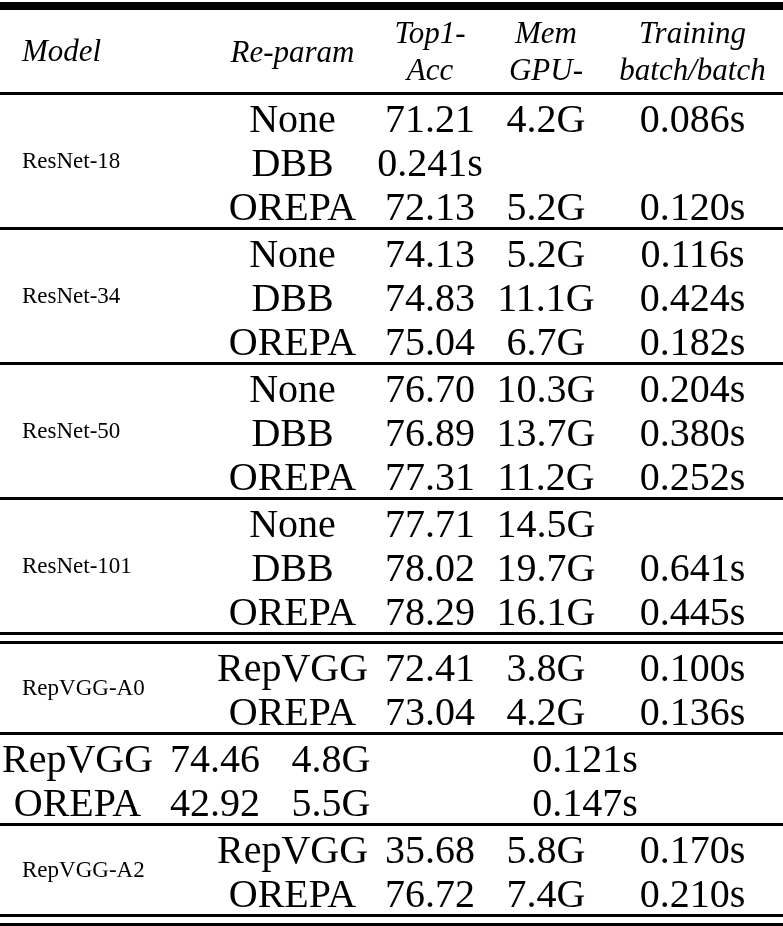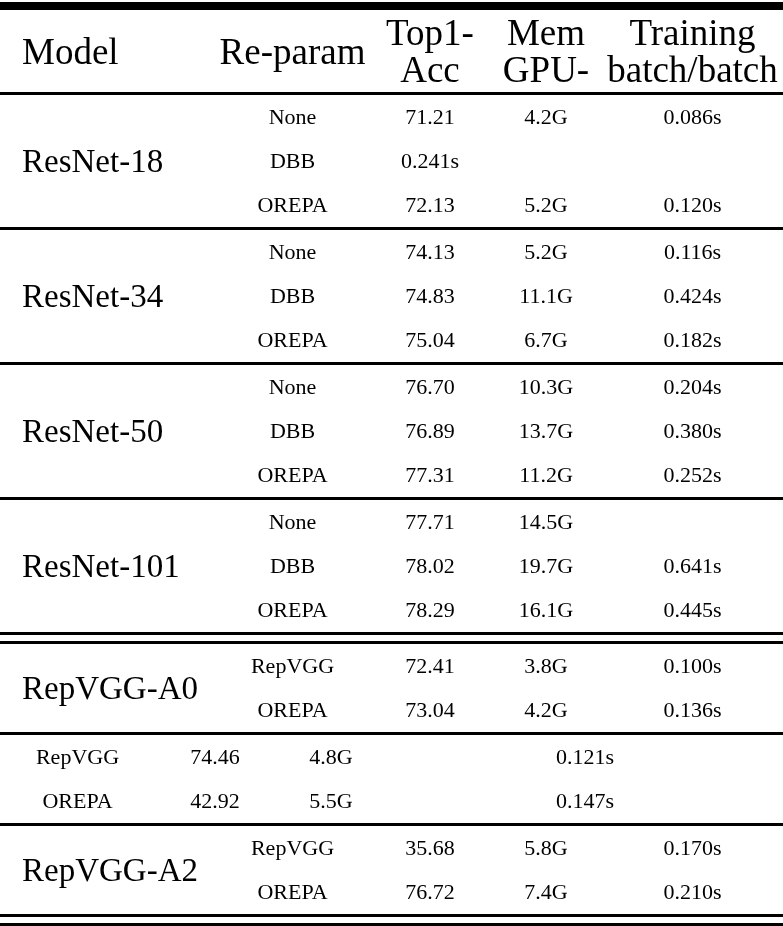--- a/index.html
+++ b/index.html
@@ -34,51 +34,52 @@
     border-top: 3px solid #000000;
     border-bottom: 3px solid #000000;
     box-sizing: border-box;
     background: #ffffff;
   }
   .header {
     display: grid;
     grid-template-columns: 215px 155px 120px 112px 1fr;
     height: 82px;
     align-items: center;
-    font-size: 37px;
+    font-size: 31px;
+    font-style: italic;
   }
   .header .h-model {
     padding-left: 22px;
     text-align: left;
   }
   .hcell {
     text-align: center;
     line-height: 37px;
   }
   .group {
     display: flex;
     width: 100%;
   }
   .group .model {
     width: 215px;
     box-sizing: border-box;
     padding-left: 22px;
     display: flex;
     align-items: center;
-    font-size: 33px;
+    font-size: 23px;
   }
   .group .rows {
     flex: 1;
   }
   .row {
     display: grid;
     grid-template-columns: 155px 120px 112px 1fr;
     height: 44px;
     align-items: center;
-    font-size: 22px;
+    font-size: 40px;
   }
   .row > div {
     text-align: center;
   }
 </style>
 </head>
 <body>
 
 <div class="page">
 

